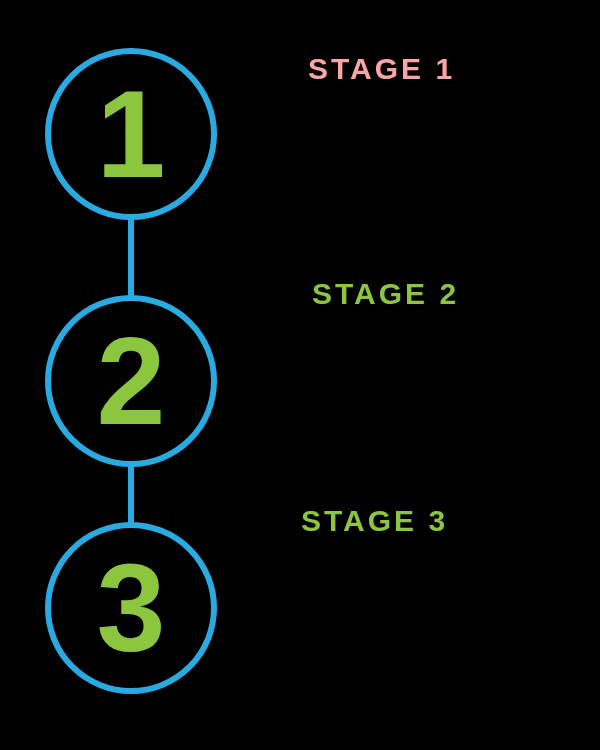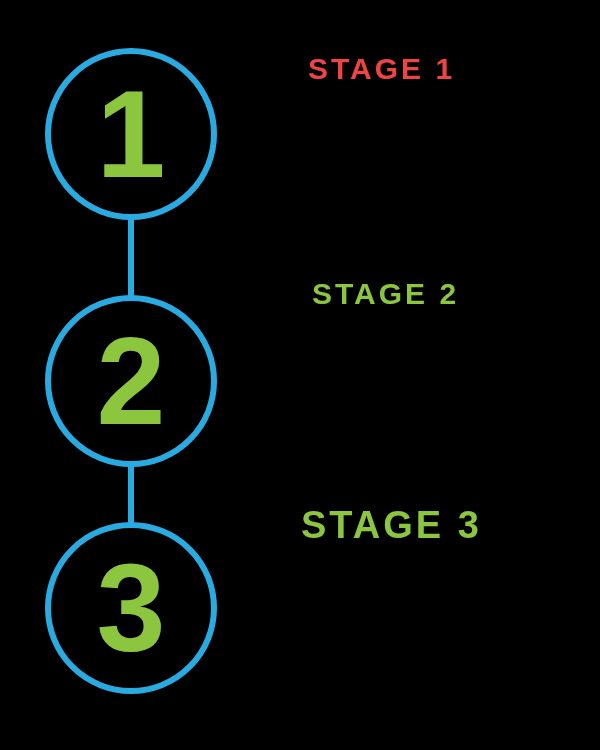--- a/index.html
+++ b/index.html
@@ -57,30 +57,30 @@
 <div id="stage-diagram" style="background: rgb(0, 0, 0);">
 
   <div class="connector" id="conn-0" style="width: 6px; height: 77px; left: 128px; top: 219px; background: rgb(41, 171, 226);"></div>
 
   <div class="connector" id="conn-1" style="width: 6px; height: 57px; left: 128px; top: 466px; background: rgb(41, 171, 226);"></div>
 
   <div class="stage-row">
     <div class="node-circle" id="circle-0" style="width: 172px; height: 172px; left: 45px; top: 48px; border: 6px solid rgb(41, 171, 226);">
       <div class="node-number" id="num-0" style="font-size: 124px; color: rgb(140, 198, 63); top: 18px;">1</div>
     </div>
-    <div class="stage-label" id="label-0" style="left: 308px; top: 54px; font-size: 30px; color: #ef4444; letter-spacing: 3px;">STAGE 1</div>
+    <div class="stage-label" id="label-0" style="left: 308px; top: 54px; font-size: 30px; color: #fca5a5; letter-spacing: 3px;">STAGE 1</div>
   </div>
 
   <div class="stage-row">
     <div class="node-circle" id="circle-1" style="width: 172px; height: 172px; left: 45px; top: 295px; border: 6px solid rgb(41, 171, 226);">
       <div class="node-number" id="num-1" style="font-size: 124px; color: rgb(140, 198, 63); top: 18px;">2</div>
     </div>
     <div class="stage-label" id="label-1" style="left: 312px; top: 279px; font-size: 30px; color: rgb(140, 198, 63); letter-spacing: 3px;">STAGE 2</div>
   </div>
 
   <div class="stage-row">
     <div class="node-circle" id="circle-2" style="width: 172px; height: 172px; left: 45px; top: 522px; border: 6px solid rgb(41, 171, 226);">
       <div class="node-number" id="num-2" style="font-size: 124px; color: rgb(140, 198, 63); top: 18px;">3</div>
     </div>
-    <div class="stage-label" id="label-2" style="left: 301px; top: 506px; font-size: 38px; color: rgb(140, 198, 63); letter-spacing: 3px;">STAGE 3</div>
+    <div class="stage-label" id="label-2" style="left: 301px; top: 506px; font-size: 30px; color: rgb(140, 198, 63); letter-spacing: 3px;">STAGE 3</div>
   </div>
 
 </div>
 
 </body></html>

